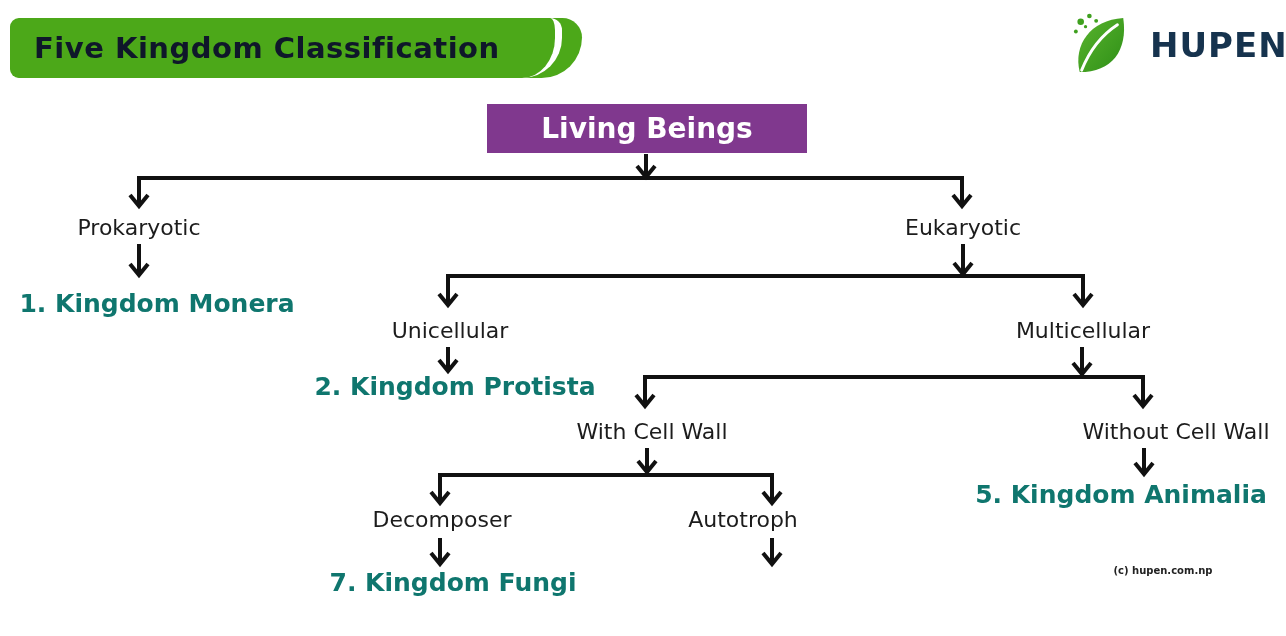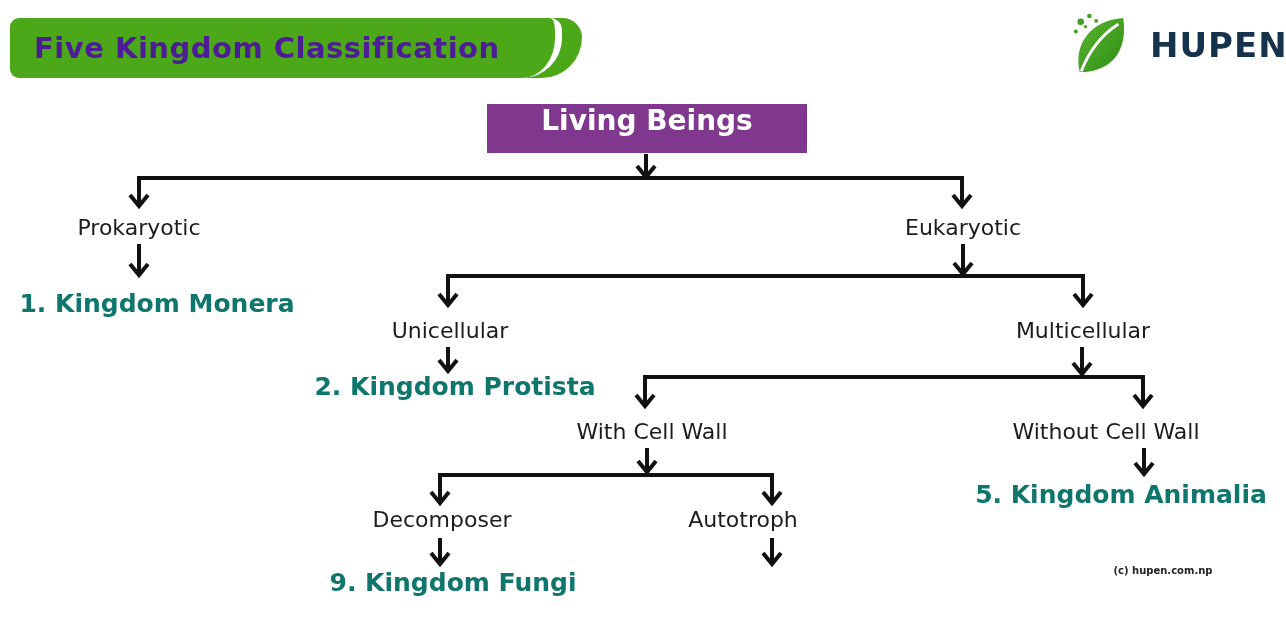--- a/index.html
+++ b/index.html
@@ -12,32 +12,32 @@
     position:absolute;left:10px;top:18px;width:572px;height:60px;
     background:#4CA819;border-radius:12px 26px 54px 12px;
   }
   .banner-main{
     position:absolute;left:10px;top:18px;width:552px;height:60px;
     background:#4CA819;border-radius:12px 12px 40px 12px;
     border-right:7px solid #ffffff;box-sizing:border-box;
     display:flex;align-items:center;
   }
   .banner-title{
-    color:#4c1d95;font-size:29px;font-weight:bold;letter-spacing:.5px;
+    color:#0f172a;font-size:29px;font-weight:bold;letter-spacing:.5px;
     padding-left:24px;white-space:nowrap;
   }
   
   .brand{position:absolute;left:1072px;top:10px;display:flex;align-items:center;}
   .brand-text{
     color:#16334E;font-size:34px;font-weight:bold;letter-spacing:1px;margin-left:20px;
   }
   
   .root-box{
     position:absolute;left:487px;top:104px;width:320px;height:49px;
-    background:#80388E;display:flex;justify-content:center;
+    background:#80388E;display:flex;align-items:center;justify-content:center;
   }
   .root-box span{color:#ffffff;font-size:28px;font-weight:bold;white-space:nowrap;}
   
   .wires{position:absolute;left:0;top:0;}
   
   .node{
     position:absolute;transform:translate(-50%,-50%);
     font-size:22px;color:#1c1c1c;white-space:nowrap;
   }
   .kingdom{
@@ -126,24 +126,24 @@
 
     <path d="M772 538 V562"></path>
     <path d="M763 553 L772 564 L781 553"></path>
   </svg>
 
   <div class="node" style="left:139px;top:227px">Prokaryotic</div>
   <div class="node" style="left:963px;top:227px">Eukaryotic</div>
   <div class="node" style="left:450px;top:330px">Unicellular</div>
   <div class="node" style="left:1083px;top:330px">Multicellular</div>
   <div class="node" style="left:652px;top:431px">With Cell Wall</div>
-  <div class="node" style="left:1106px;top:431px">Without Cell Wall</div>
+  <div class="node" style="left:1176px;top:431px">Without Cell Wall</div>
   <div class="node" style="left:442px;top:519px">Decomposer</div>
   <div class="node" style="left:743px;top:519px">Autotroph</div>
 
   <div class="kingdom" style="left:157px;top:303px">1. Kingdom Monera</div>
   <div class="kingdom" style="left:455px;top:386px">2. Kingdom Protista</div>
-  <div class="kingdom" style="left:453px;top:582px">9. Kingdom Fungi</div>
+  <div class="kingdom" style="left:453px;top:582px">7. Kingdom Fungi</div>
   <div class="kingdom" style="left:1121px;top:494px">5. Kingdom Animalia</div>
 
   <div class="credit">(c) hupen.com.np</div>
 
 </div>
 
 </body></html>

